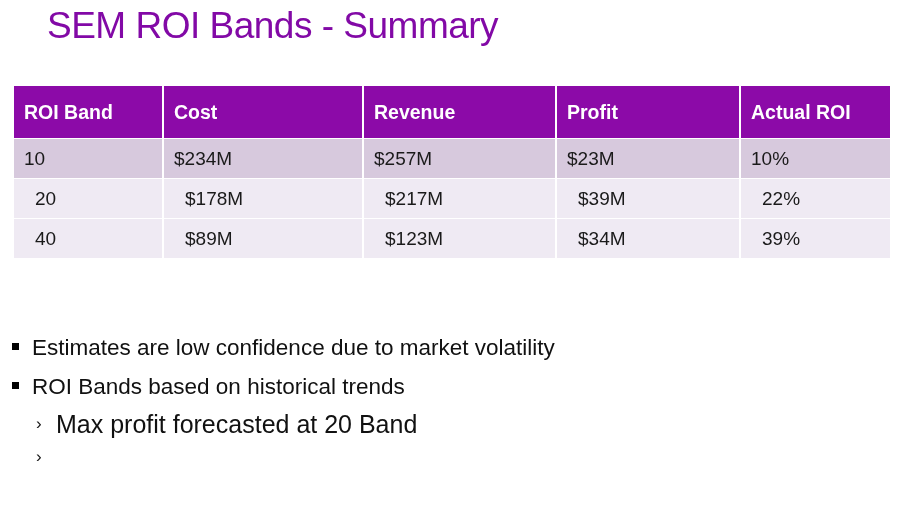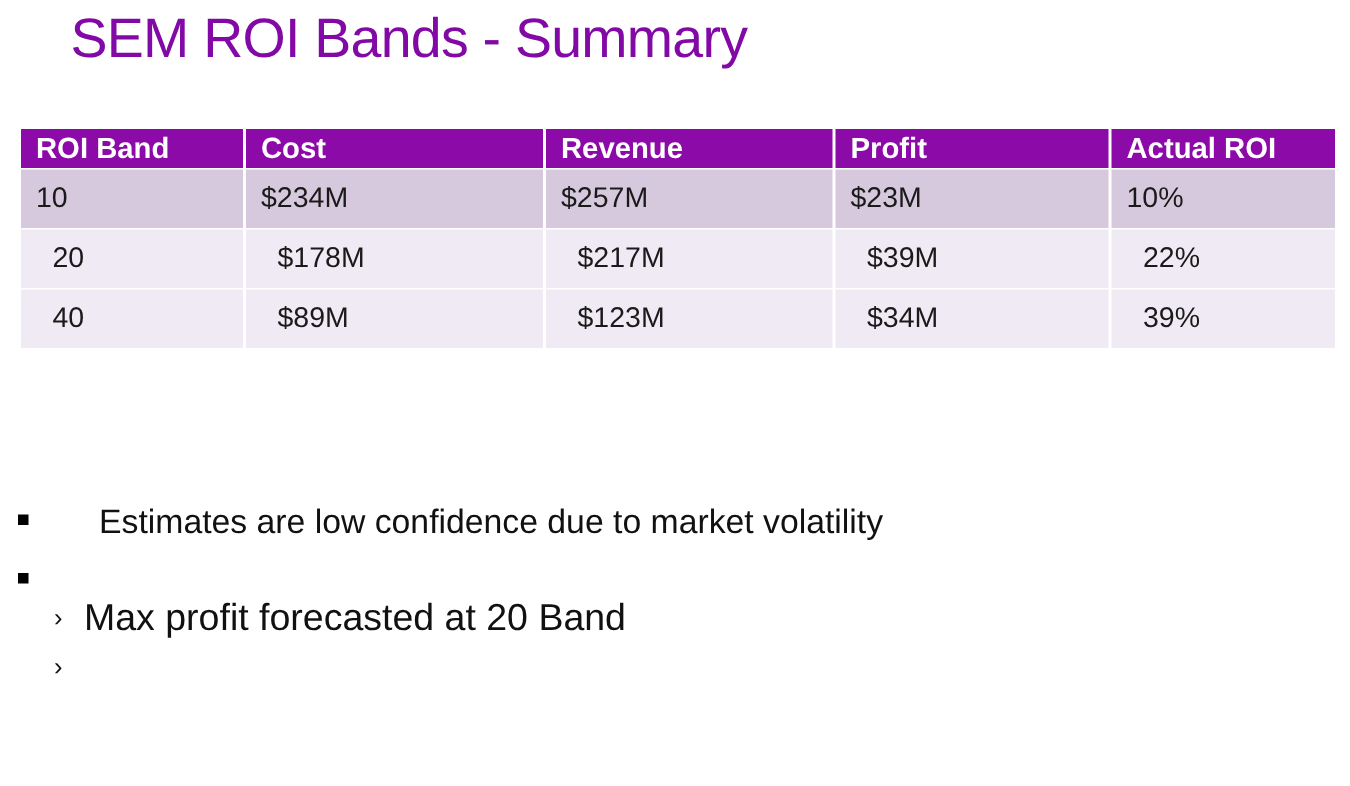--- a/index.html
+++ b/index.html
@@ -44,21 +44,21 @@
     padding: 0 0 0 10px;
     font-size: 19px;
     vertical-align: middle;
     overflow: hidden;
     white-space: nowrap;
   }
   .roi-table thead th {
     background: #8c0aa8;
     color: #ffffff;
     font-weight: bold;
-    height: 26px;
+    height: 52px;
     font-size: 19.5px;
   }
   .roi-table tbody tr.row-odd td {
     background: #d7c9dd;
     color: #1a1a1a;
     height: 39px;
     margin-top: 14px;
   }
   .roi-table tbody tr.row-even td {
     background: #efeaf3;
@@ -98,21 +98,20 @@
     display: block;
     width: 7px;
     height: 7px;
     background: #000000;
   }
   .bullet-l1 .btext {
     font-size: 22.5px;
     color: #111111;
     line-height: 29px;
     white-space: nowrap;
-    margin-left: 34px;
   }
   .bullet-l2 {
     display: flex;
     align-items: flex-start;
     margin-bottom: 7px;
     padding-left: 24px;
   }
   .bullet-l2 .marker {
     width: 20px;
     flex: 0 0 20px;
@@ -181,20 +180,21 @@
     <span class="marker">
         <i></i>
       </span>
     <span class="btext">Estimates are low confidence due to market volatility</span>
   </div>
 
   <div class="bullet-l1">
     <span class="marker">
         <i></i>
       </span>
+    <span class="btext">ROI Bands based on historical trends</span>
   </div>
 
   <div class="sub-group">
     <div class="bullet-l2">
       <span class="marker">›</span>
       <span class="btext">Max profit forecasted at 20 Band</span>
     </div>
     <div class="bullet-l2">
       <span class="marker">›</span>
     </div>

